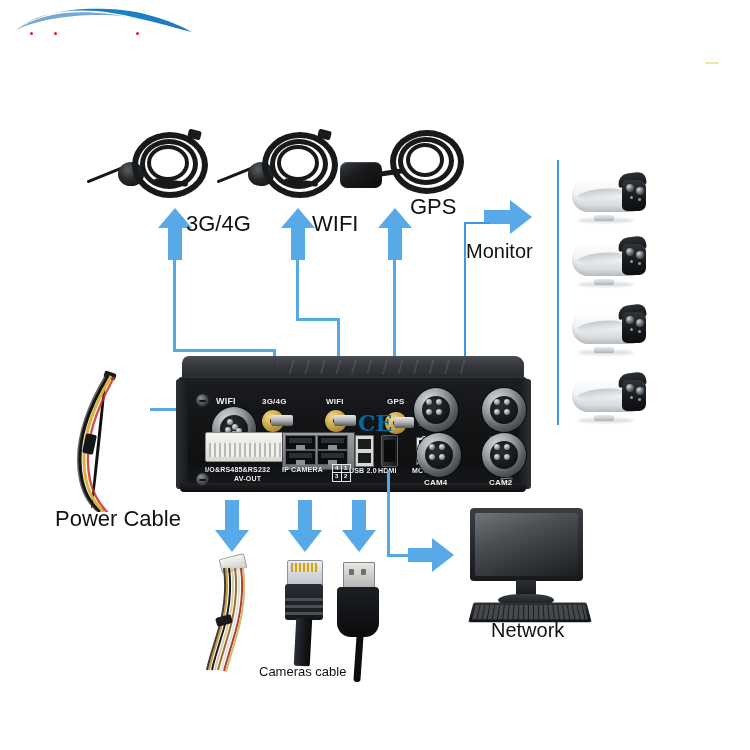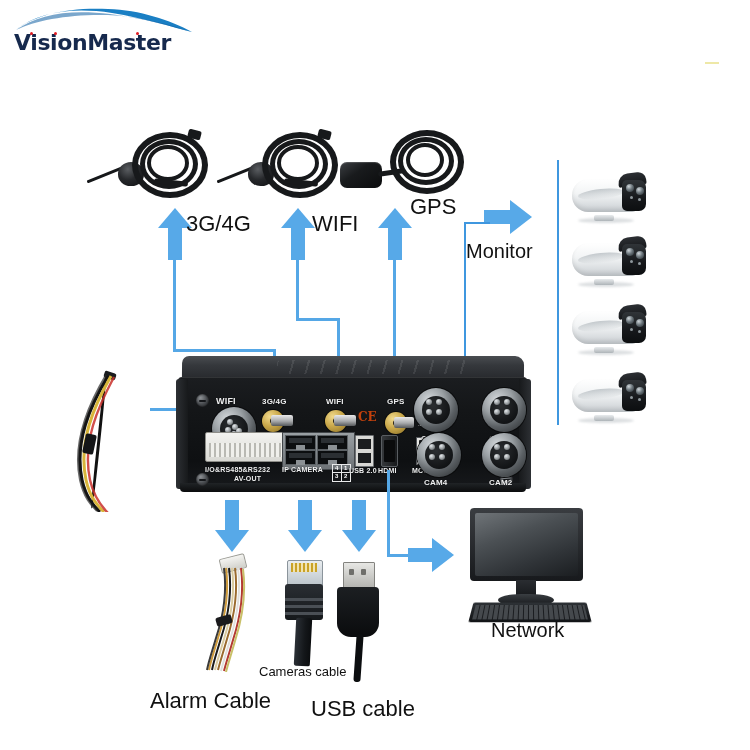--- a/index.html
+++ b/index.html
@@ -103,21 +103,21 @@
 
   .mcu{position:absolute;width:16px;height:26px;background:#e6e6e3;border:1px solid #53565a;}
   .mcu .dotg{position:absolute;width:4px;height:4px;background:#1a1c1e;border-radius:1px;}
 
   .silk{position:absolute;color:#f0f1f2;font-family:"Liberation Sans",sans-serif;white-space:nowrap;
      font-weight:bold;letter-spacing:.2px;text-shadow:0 0 1px rgba(0,0,0,.9);}
   .silk.s7{font-size:7px;}
   .silk.s8{font-size:8px;}
   .silk.s9{font-size:9px;}
 
-  .ce{position:absolute;color:#c2410c;font-size:12px;font-family:"DejaVu Serif",serif;font-weight:bold;}
+  .ce{position:absolute;color:#0369a1;font-size:22px;font-family:"DejaVu Serif",serif;font-weight:bold;}
   .fc{position:absolute;color:#eceef0;font-size:15px;font-family:"DejaVu Serif",serif;font-weight:bold;font-style:italic;margin-left:26px;}
   .portgrid{position:absolute;width:17px;height:16px;border:1px solid #e9eaeb;}
   .portgrid span{position:absolute;font-size:6px;color:#fff;font-weight:bold;}
   .portgrid .vline{position:absolute;left:8px;top:0;width:1px;height:100%;background:#e9eaeb;}
   .portgrid .hline{position:absolute;left:0;top:7px;width:100%;height:1px;background:#e9eaeb;}
 
   
   .cam{position:absolute;width:82px;height:58px;}
   .cam .body{position:absolute;left:0;top:14px;width:66px;height:33px;
      background:linear-gradient(180deg,#ffffff 0%,#f2f4f5 45%,#c9ced2 100%);
@@ -187,21 +187,20 @@
 </head>
 <body>
 
 <div class="stage">
 
   <div class="abs" id="logo">
     <svg width="200" height="30" viewBox="0 0 200 30" style="position:absolute;left:4px;top:0;">
       <path d="M4,22 C26,4 60,-1 100,5 C132,10 160,19 180,24 C158,12 128,2 96,1 C56,-1 22,7 4,22 Z" fill="#1a7fc4"></path>
       <path d="M4,22 C26,6 58,1 98,6 C130,10 158,18 180,24 C156,16 126,8 96,7 C58,6 24,12 4,22 Z" fill="#0e5fa3" opacity="0.55"></path>
     </svg>
-    <div class="logotext">VisionMaster</div>
     <div class="dot" style="left:22px;top:24px;"></div>
     <div class="dot" style="left:46px;top:24px;"></div>
     <div class="dot" style="left:128px;top:24px;"></div>
   </div>
 
   <div class="tiny-artifact"></div>
 
   <div class="ant-whip abs" style="left:82px;top:128px;width:120px;height:70px;">
     <div class="rod" style="left:2px;top:36px;width:44px;height:3px;transform:rotate(-22deg);"></div>
     <div class="base" style="left:36px;top:34px;width:26px;height:24px;"></div>
@@ -337,20 +336,21 @@
          clip-path:none;
          "></div>
     <svg width="130" height="140" style="position:absolute;left:0;top:0;">
       <path d="M48,4 C30,34 14,70 22,108 C26,126 34,134 40,140" stroke="#141414" stroke-width="3.2" fill="none"></path>
       <path d="M51,4 C34,34 18,70 26,108 C30,126 38,134 44,140" stroke="#d8b53a" stroke-width="3" fill="none"></path>
       <path d="M54,5 C38,35 22,70 30,108 C34,126 42,135 48,141" stroke="#c9302c" stroke-width="2.4" fill="none" opacity="0.85"></path>
       <path d="M46,3 C28,33 12,70 20,108 C24,126 31,133 37,139" stroke="#2a2a2a" stroke-width="2" fill="none" opacity="0.7"></path>
     </svg>
     <div class="abs" style="left:24px;top:62px;width:11px;height:20px;background:#141517;border-radius:2px;transform:rotate(12deg);"></div>
   </div>
+  <div class="lbl big abs" style="left:55px;top:508px;">Power Cable</div>
 
   <div class="ln lnh abs" style="left:150px;top:408px;width:66px;"></div>
 
   <div class="abs" id="dvr">
     <div class="dvr-top">
       <div class="dvr-top-ridges"></div>
     </div>
     <div class="dvr-face"></div>
     <div class="dvr-lrail"></div>
     <div class="dvr-rrail"></div>
@@ -514,41 +514,39 @@
         <path d="M36,12 C39,35 36,58 28,83 C24,97 21,105 19,114" stroke="#d9cba0"></path>
         <path d="M39,12 C42,35 39,58 31,83 C27,97 24,106 22,114" stroke="#9a6b2e"></path>
         <path d="M42,12 C45,35 42,58 34,84 C30,98 27,107 25,115" stroke="#e0e0dc"></path>
         <path d="M45,12 C48,35 45,59 37,84 C33,98 30,107 28,115" stroke="#b33a32"></path>
         <path d="M28,12 C31,35 28,58 20,82 C16,96 13,104 11,114" stroke="#3a3a3a"></path>
         <path d="M47,13 C50,36 47,60 39,85 C35,99 32,108 30,116" stroke="#c9c068"></path>
       </g>
     </svg>
     <div class="atape" style="left:20px;top:60px;"></div>
   </div>
-  <div class="lbl big abs" style="left:150px;top:690px;">Alarm Cable</div>
 
   <div class="rj45 abs" style="left:281px;top:560px;width:46px;height:112px;">
     <div class="clear"></div>
     <div class="pins"></div>
     <div class="boot"></div>
     <div class="rib" style="top:38px;"></div>
     <div class="rib" style="top:45px;"></div>
     <div class="rib" style="top:52px;"></div>
     <div class="cord"></div>
   </div>
   <div class="lbl small abs" style="left:259px;top:665px;">Cameras cable</div>
 
   <div class="usbplug abs" style="left:337px;top:562px;width:46px;height:124px;">
     <div class="metal"></div>
     <div class="hole" style="left:12px;top:7px;"></div>
     <div class="hole" style="left:24px;top:7px;"></div>
     <div class="black"></div>
     <div class="cord"></div>
   </div>
-  <div class="lbl big abs" style="left:311px;top:698px;">USB cable</div>
 
   <div id="monitor">
     <div class="mon-bezel"></div>
     <div class="mon-screen"></div>
     <div class="mon-neck"></div>
     <div class="mon-base"></div>
     <div class="kbd">
         <div class="keys"></div>
       </div>
   </div>

